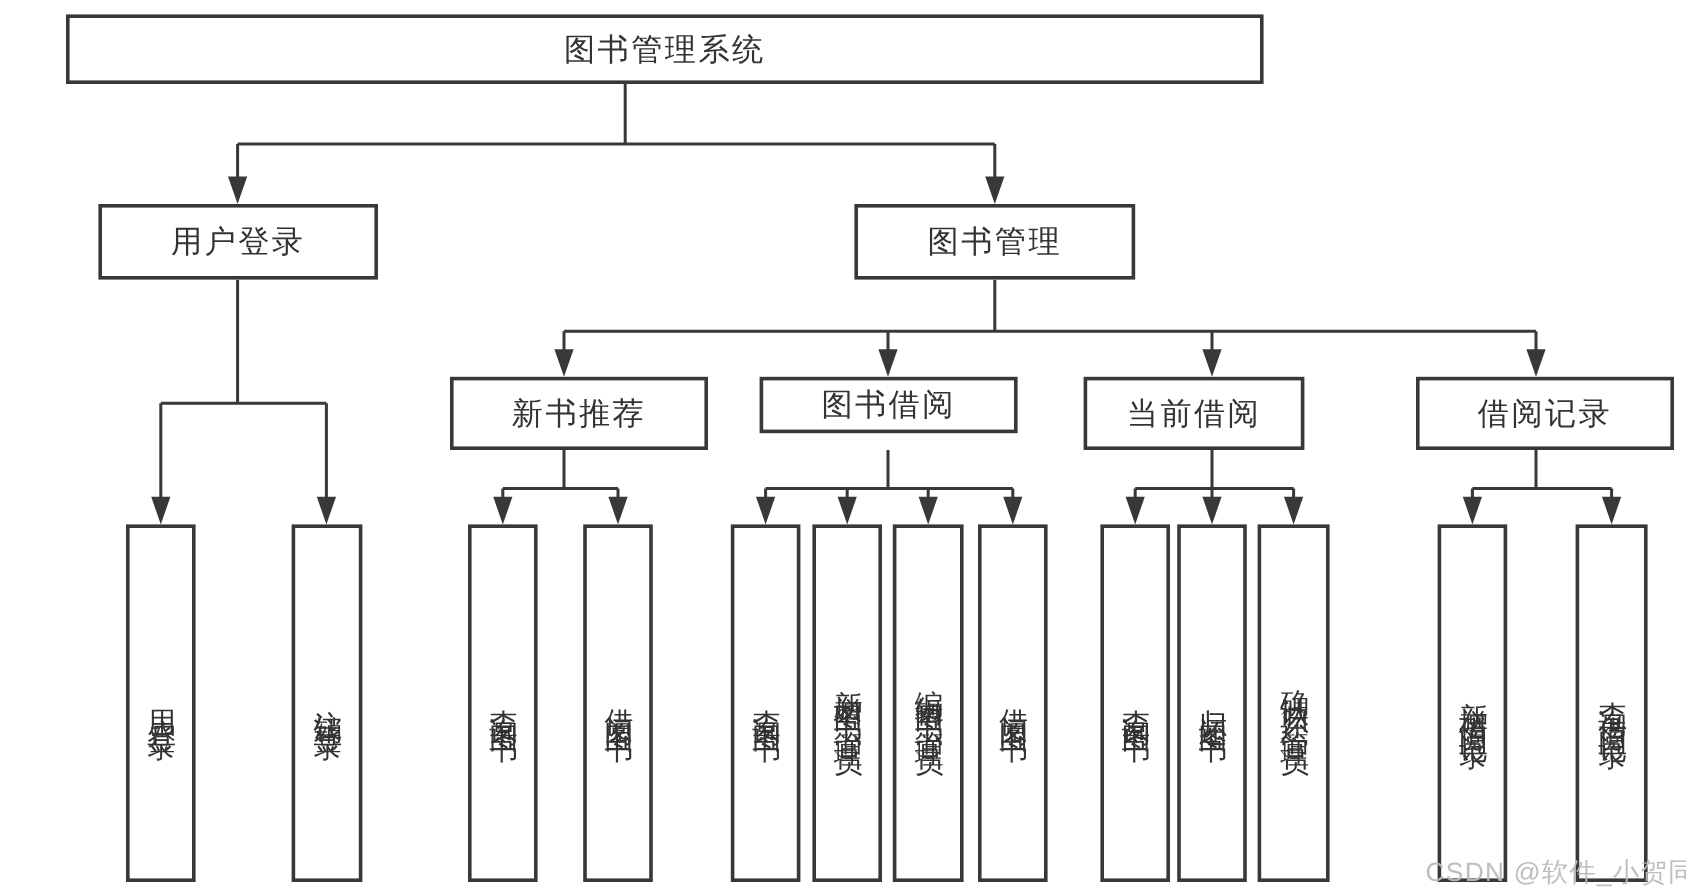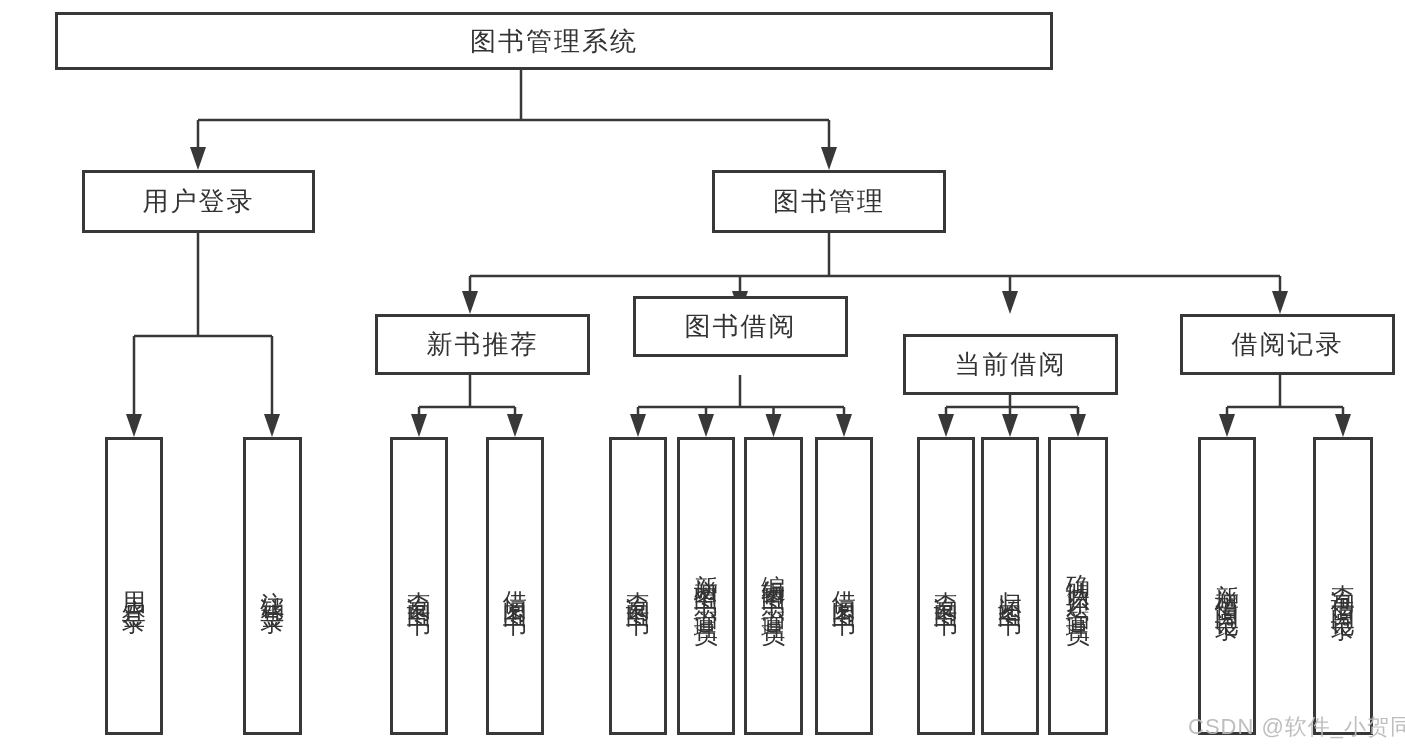--- a/index.html
+++ b/index.html
@@ -77,24 +77,24 @@
   <div class="box hnode" style="left:82px; top:170px; width:233px; height:63px;">
     <span>用户登录</span>
   </div>
   <div class="box hnode" style="left:712px; top:170px; width:234px; height:63px;align-items:center;">
     <span>图书管理</span>
   </div>
 
   <div class="box hnode" style="left:375px; top:314px; width:215px; height:61px;">
     <span>新书推荐</span>
   </div>
-  <div class="box hnode" style="left:633px; top:296px; width:215px; height:61px;font-family:Liberation Mono, monospace;">
+  <div class="box hnode" style="left:633px; top:314px; width:215px; height:47px;font-family:Liberation Mono, monospace;">
     <span>图书借阅</span>
   </div>
-  <div class="box hnode" style="left:903px; top:314px; width:215px; height:61px;margin-top:20px;">
+  <div class="box hnode" style="left:903px; top:314px; width:184px; height:61px;">
     <span>当前借阅</span>
   </div>
   <div class="box hnode" style="left:1180px; top:314px; width:215px; height:61px;">
     <span>借阅记录</span>
   </div>
 
   <div class="box leaf" style="left:105px; width:58px;">
     <span class="vtext">用户登录</span>
   </div>
   <div class="box leaf" style="left:243px; width:59px;">

